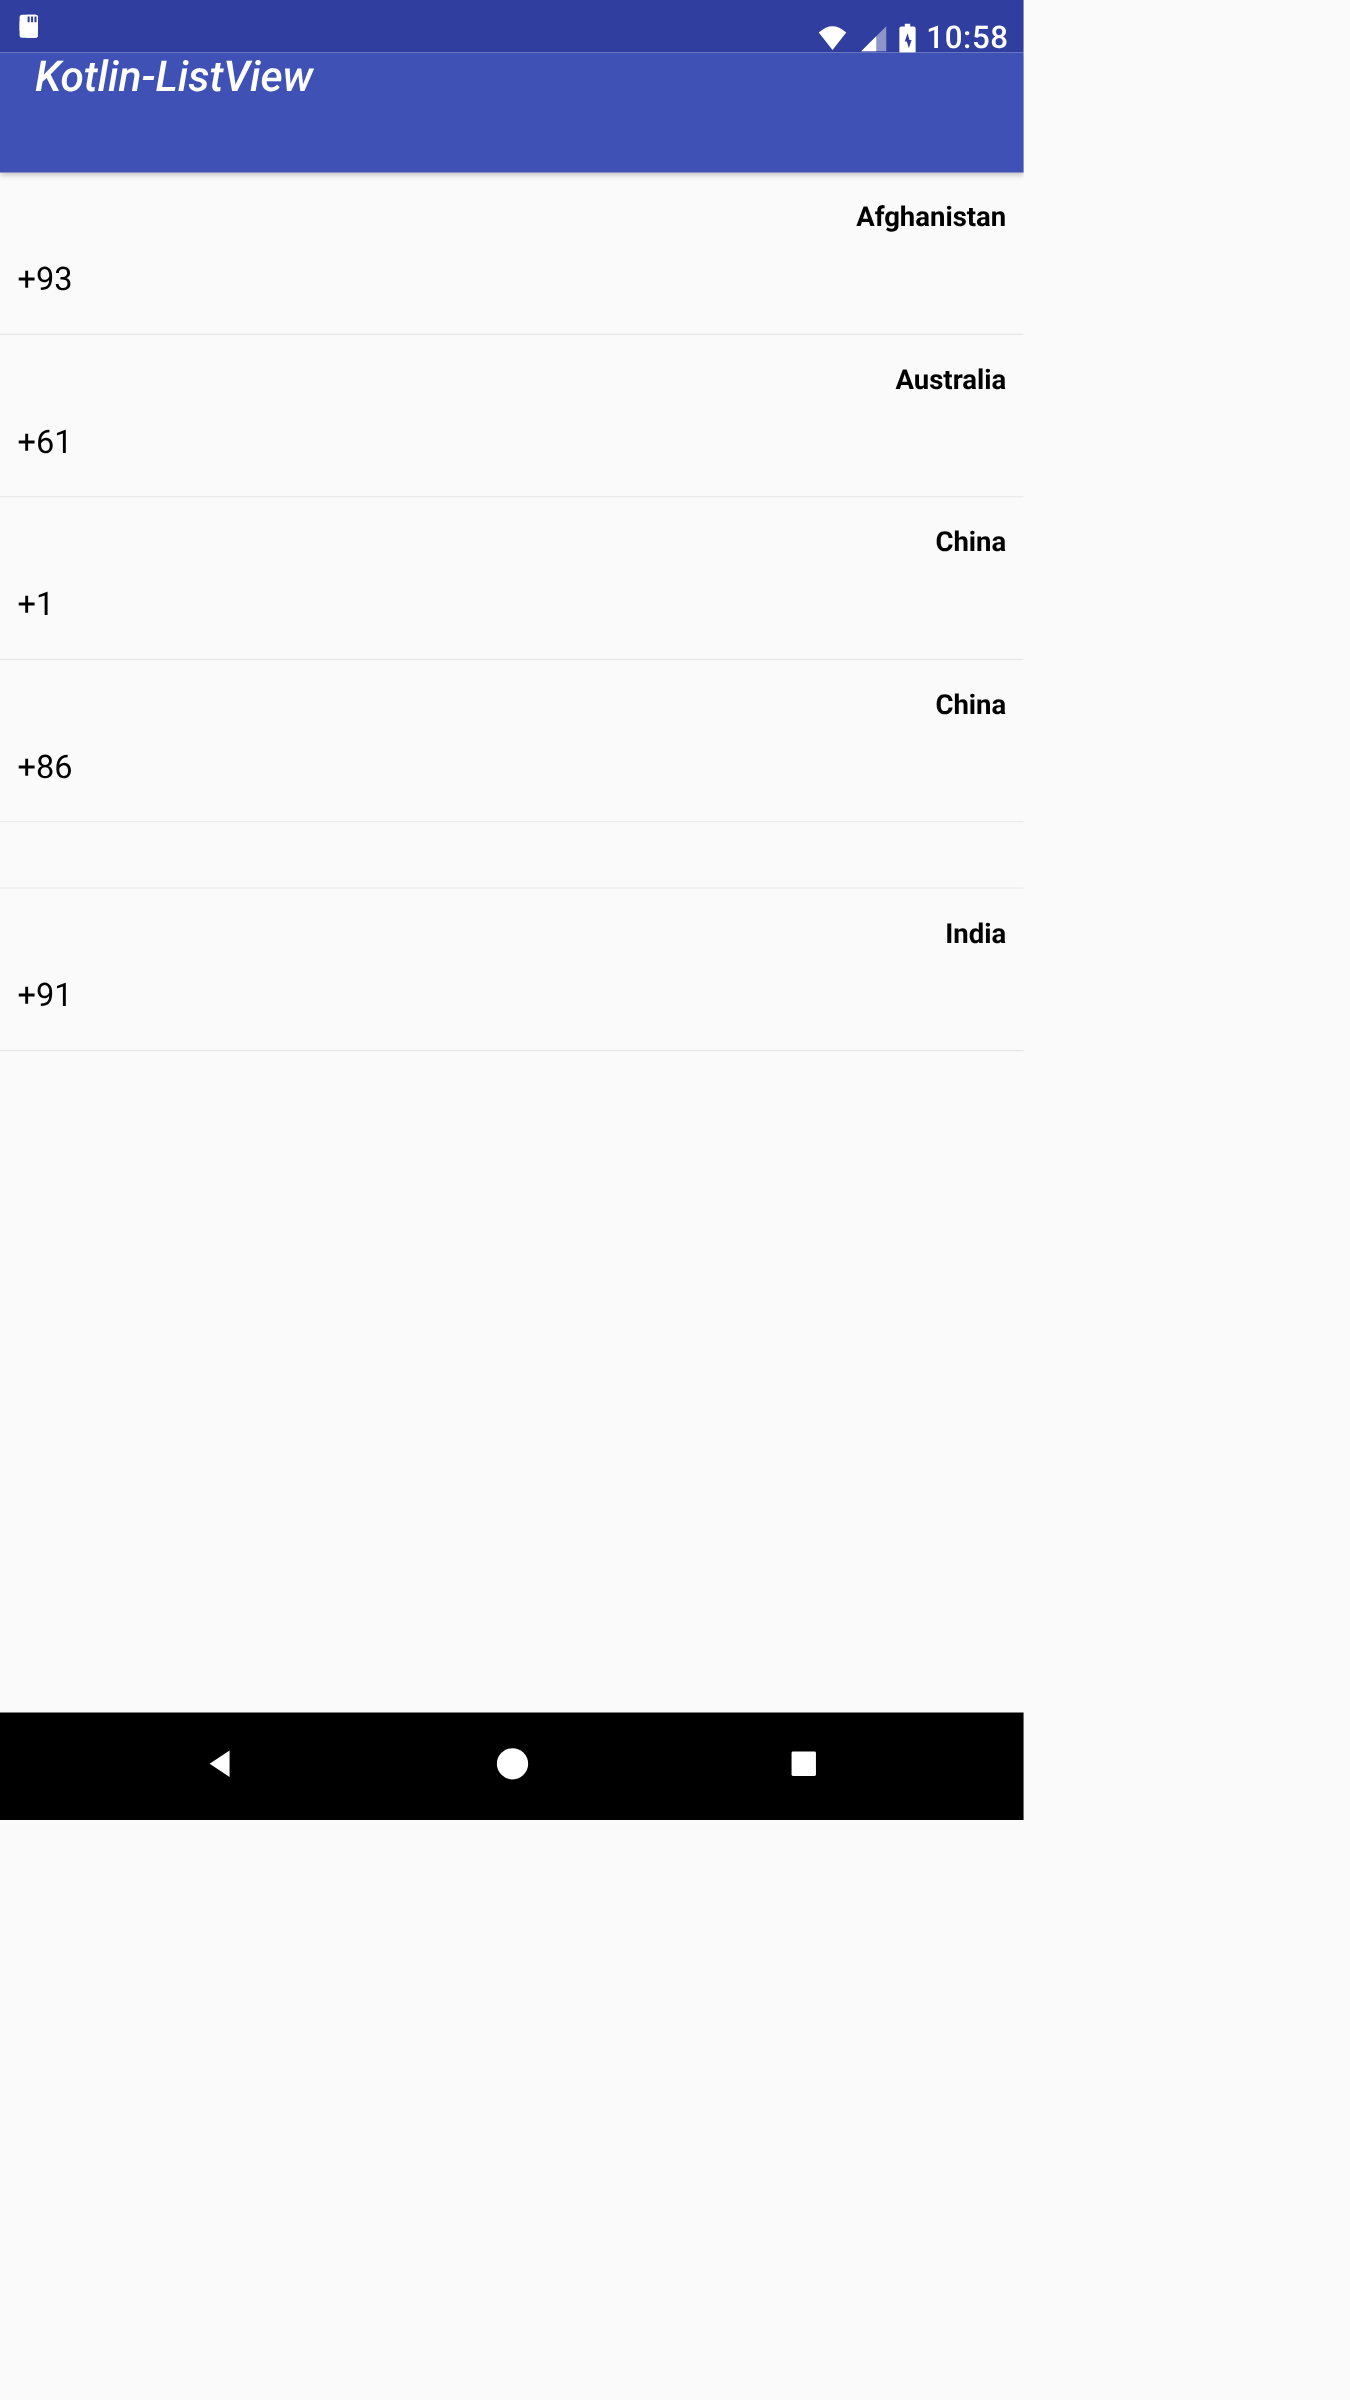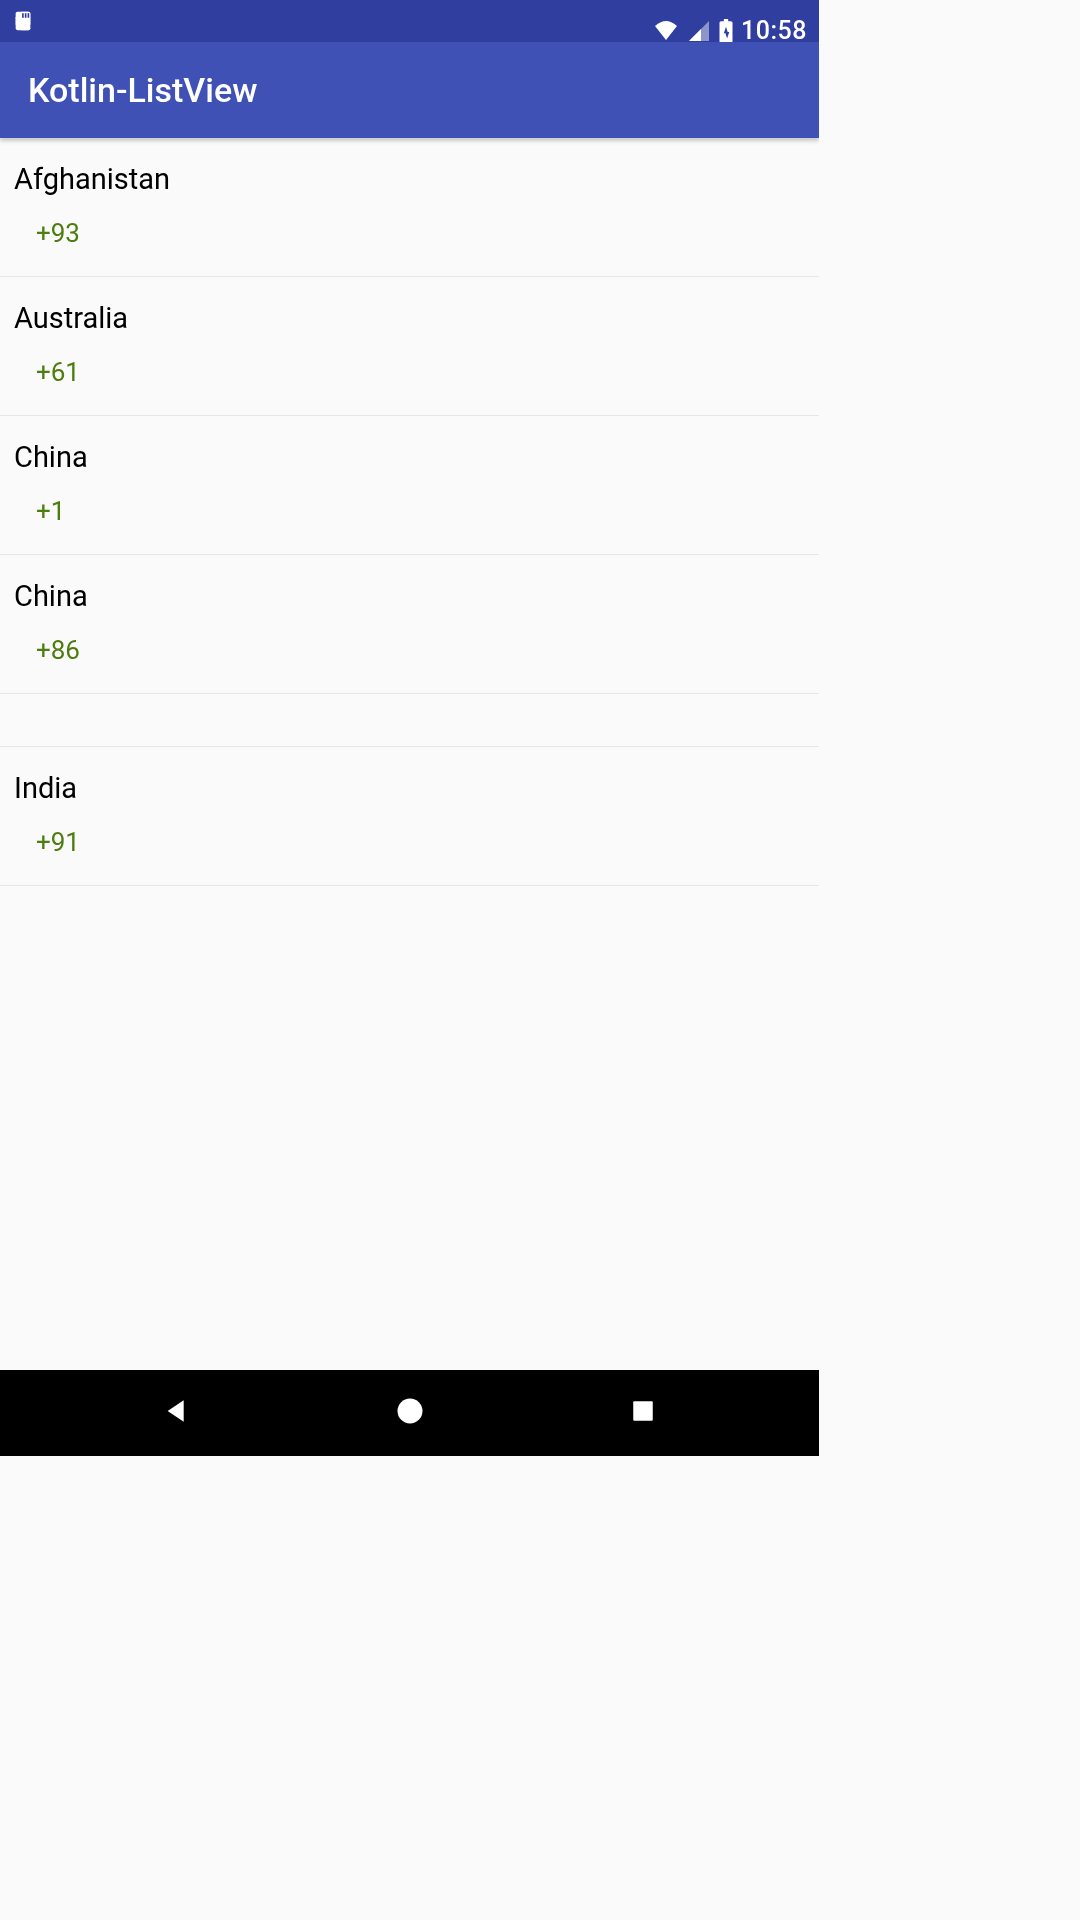--- a/index.html
+++ b/index.html
@@ -41,51 +41,51 @@
       font-weight: 500;
       letter-spacing: 0.5px;
     }
     .icon-svg {
       display: block;
     }
     .app-bar {
       height: 96px;
       background: #3f51b5;
       display: flex;
-      align-items: center;
       padding: 0 28px;
       box-shadow: 0 3px 4px rgba(0,0,0,0.2);
       position: relative;
       z-index: 2;
+      font-style: italic;
     }
     .app-title {
       color: #ffffff;
       font-size: 34px;
       font-weight: 500;
     }
     .list-container {
       flex: 1;
       overflow: hidden;
       background: #fafafa;
     }
     .list-item {
       padding: 24px 14px 28px 14px;
       border-bottom: 1px solid #e7e7e7;
       background: #fafafa;
     }
     .item-title {
-      font-size: 29px;
-      font-weight: 400;
+      font-size: 22px;
+      font-weight: 700;
       color: #000000;
       margin-bottom: 22px;
+      text-align: right;
     }
     .item-sub {
       font-size: 26px;
-      color: #4d7c0f;
-      margin-left: 22px;
+      color: #000000;
     }
     .nav-bar {
       height: 86px;
       background: #000000;
       display: flex;
       align-items: center;
       justify-content: space-around;
       padding: 0 60px;
     }
     .nav-btn {

